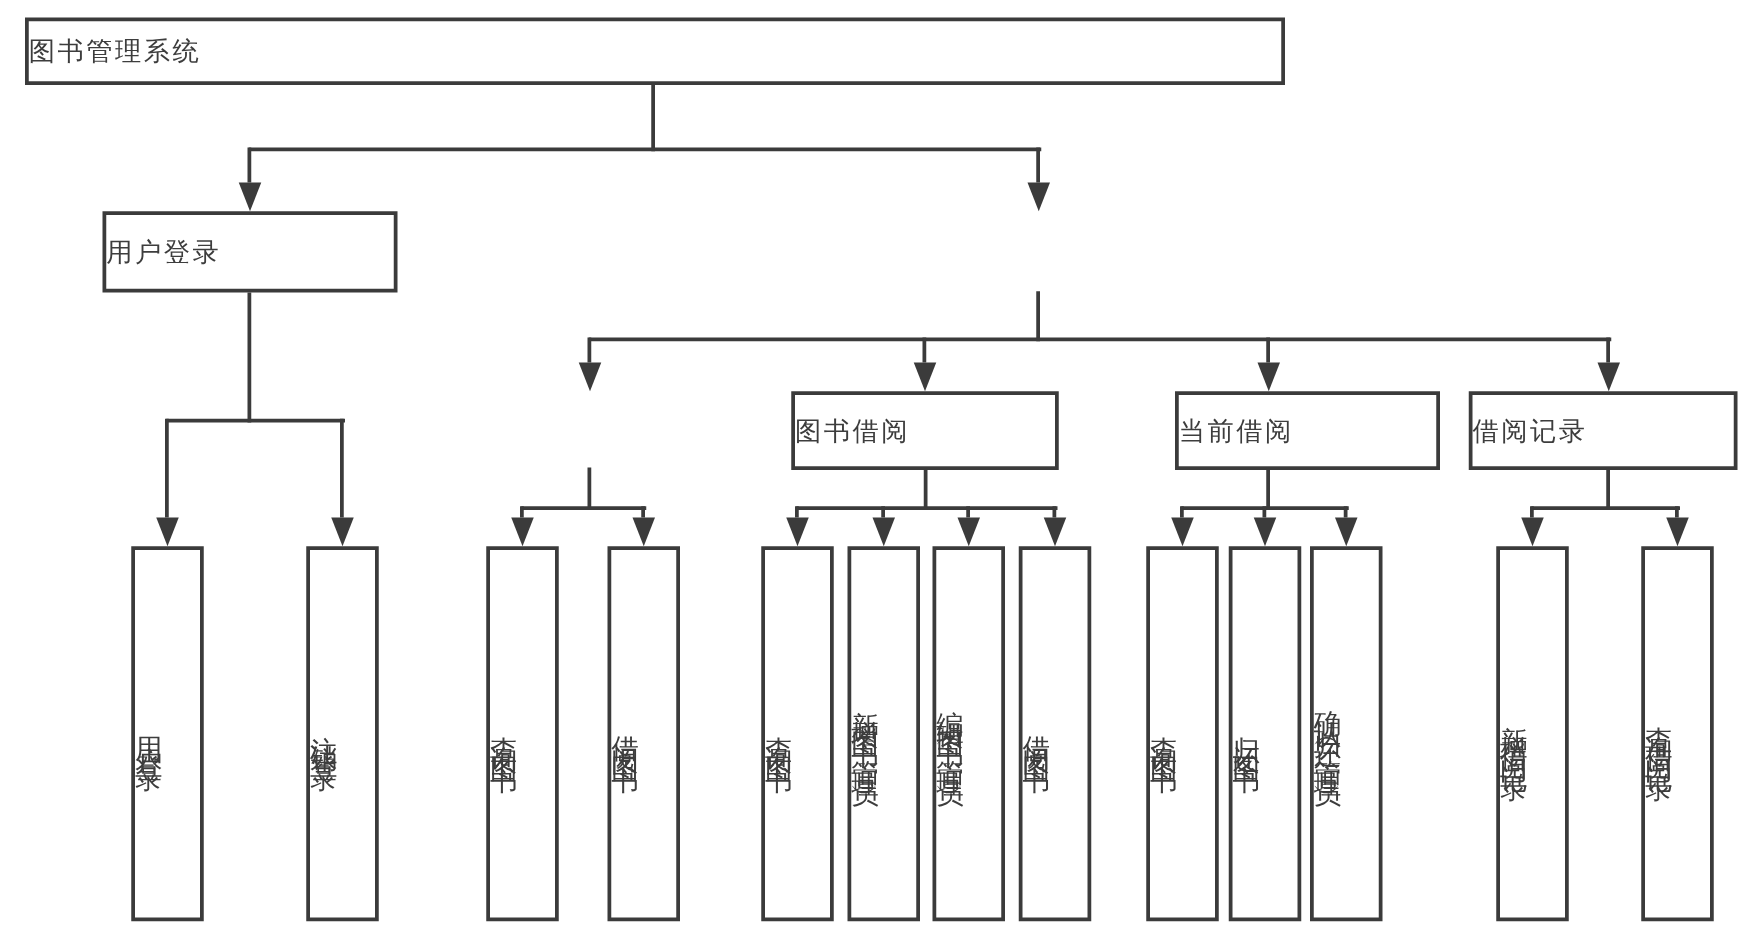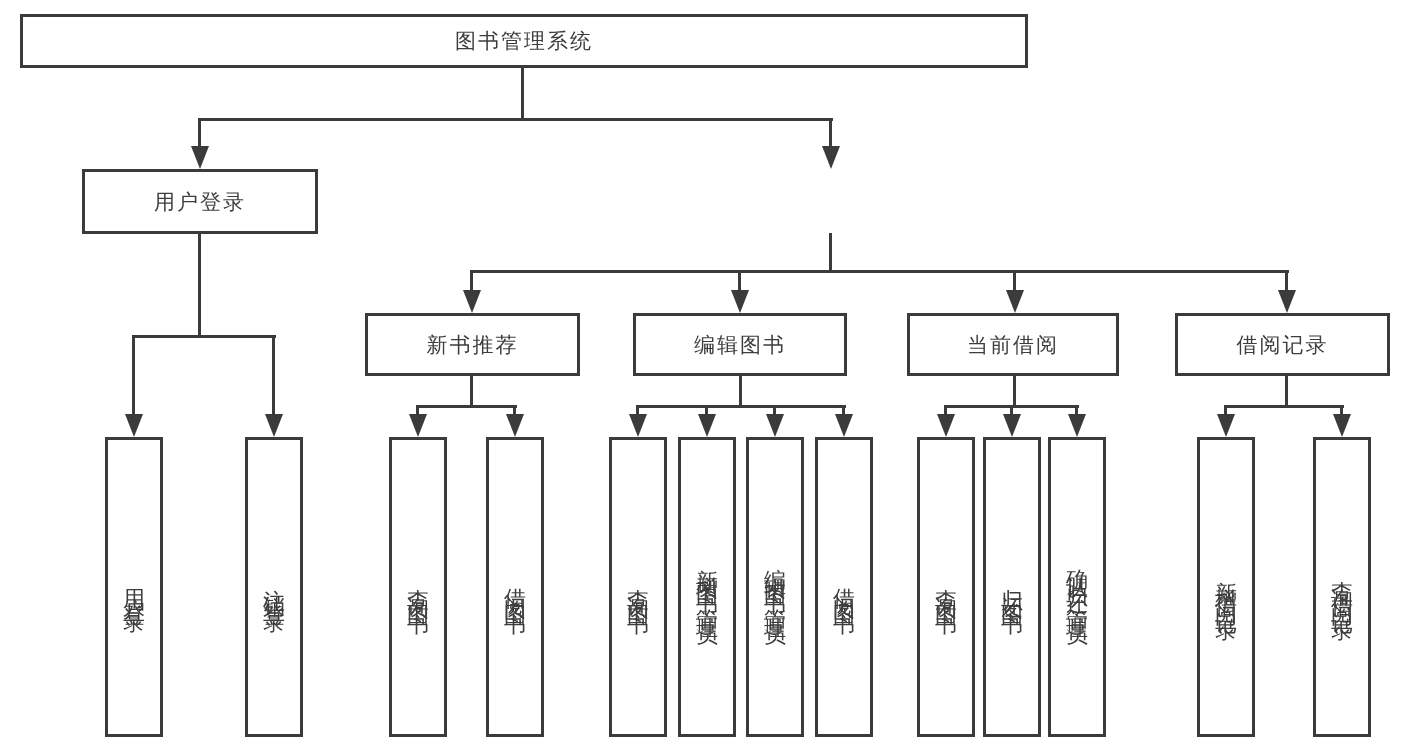--- a/index.html
+++ b/index.html
@@ -18,21 +18,21 @@
     background: #ffffff;
   }
   
   .node {
     position: absolute;
     box-sizing: border-box;
     border: 3px solid #3b3b3b;
     background: #ffffff;
     display: flex;
     align-items: center;
-    justify-content: center;
+    justify-content: flex-start;
     z-index: 2;
   }
   .node .label {
     color: #3d3d3d;
     font-size: 21px;
     letter-spacing: 2px;
     white-space: nowrap;
   }
   
   .vnode .label {
@@ -86,27 +86,24 @@
 <div class="canvas">
 
   <div class="node" style="left:20px;top:14px;width:1008px;height:54px">
     <span class="label">图书管理系统</span>
   </div>
 
   <div class="node" style="left:82px;top:169px;width:236px;height:65px">
     <span class="label">用户登录</span>
   </div>
 
-  <div class="node" style="left:365px;top:313px;width:215px;height:63px">
-    <span class="label">新书推荐</span>
+  <div class="node" style="left:633px;top:313px;width:214px;height:63px">
+    <span class="label">图书借阅</span>
   </div>
-  <div class="node" style="left:633px;top:313px;width:214px;height:63px">
-    <span class="label">编辑图书</span>
-  </div>
-  <div class="node" style="left:907px;top:313px;width:212px;height:63px">
+  <div class="node" style="left:940px;top:313px;width:212px;height:63px">
     <span class="label">当前借阅</span>
   </div>
   <div class="node" style="left:1175px;top:313px;width:215px;height:63px">
     <span class="label">借阅记录</span>
   </div>
 
   <div class="node vnode" style="left:105px;top:437px;width:58px;height:300px">
     <span class="label">用户登录</span>
   </div>
   <div class="node vnode" style="left:245px;top:437px;width:58px;height:300px">

